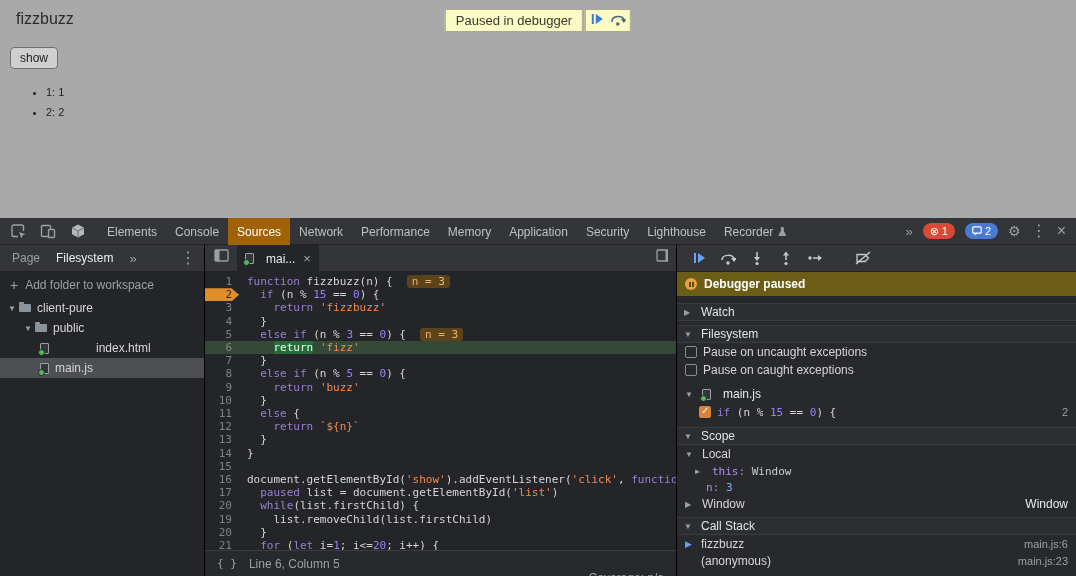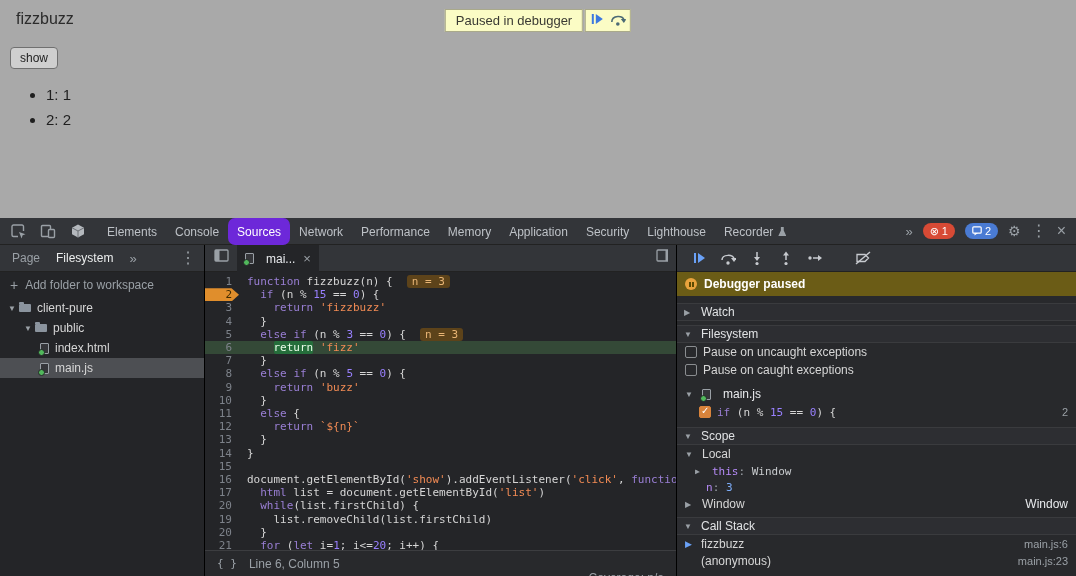--- a/index.html
+++ b/index.html
@@ -5,37 +5,37 @@
   * { box-sizing: border-box; margin: 0; padding: 0; }
   body { background:#555; font-family:"Liberation Sans", sans-serif; }
   .stage { width:1076px; height:576px; position:relative; overflow:hidden; background:#a9a9a9; margin:0 auto; }
 
   
   .webpage { height:218px; position:relative; }
   .page-title { position:absolute; left:16px; top:10px; font-size:16px; color:#2b2b2b; }
   .show-btn { position:absolute; left:10px; top:47px; font-size:12px; color:#222;
     background:#cfcfcf; border:1px solid #707070; border-radius:4px; padding:3px 9px; }
   .result-list { position:absolute; left:18px; top:86px; padding-left:28px; list-style:disc; color:#1f1f1f; }
-  .result-list li { font-size:15px; margin-bottom:8px; }
+  .result-list li { font-size:11px; margin-bottom:8px; }
   .paused-banner { position:absolute; top:9px; left:50%; transform:translateX(-50%);
     display:flex; gap:2px; align-items:stretch; font-size:13px; }
   .pb-label { background:#fbfcc5; border:1px solid #a9a98a; padding:3px 10px; color:#3a3a33; white-space:nowrap; }
   .pb-buttons { background:#fbfcc5; border:1px solid #a9a98a; display:flex; align-items:center; padding:0 4px; gap:6px; }
   .pb-btn { background:none; border:none; display:flex; align-items:center; cursor:pointer; padding:0; }
 
   
   .devtools { position:absolute; top:218px; left:0; width:1076px; height:358px;
     background:#28292c; display:flex; flex-direction:column; color:#d6d6d6; }
 
   .main-tabbar { height:27px; flex:none; background:#333539; display:flex; 
     font-size:12px; color:#bdc1c6; border-bottom:1px solid #222; }
   .mt-icons { display:flex; align-items:center; gap:10px; padding:0 10px 0 8px; }
   .icon-btn { display:flex; align-items:center; justify-content:center; width:20px; height:20px; }
   .dt-tab { padding:0 9px; height:27px; display:flex; align-items:center; cursor:default; white-space:nowrap; }
-  .dt-tab.sel { background:#6d28d9; color:#ffffff;border-radius:7px; }
+  .dt-tab.sel { background:#a16207; color:#ffffff; }
   .flask-ico { width:8px; height:9px; display:inline-block; margin-left:5px;
     clip-path:polygon(32% 0,68% 0,68% 38%,100% 100%,0 100%,32% 38%); background:#9aa0a6; }
   .mt-right { margin-left:auto; display:flex; align-items:center; gap:10px; padding-right:10px; }
   .more-chev { color:#9aa0a6; font-size:13px; }
   .badge { height:16px; border-radius:9px; display:flex; align-items:center; gap:3px; padding:0 7px; color:#fff; font-size:11px; }
   .badge.err { background:#d74a35; }
   .badge.iss { background:#4a7bd3; }
   .glyph { color:#9aa0a6; font-size:14px; line-height:1; }
   .glyph.big { font-size:16px; }
 
@@ -215,21 +215,21 @@
             <div class="tree-row" style="padding-left: 8px;">
               <span class="twisty">▼</span>
               <span class="folder-ico"></span>
               <span>client-pure</span>
             </div>
             <div class="tree-row" style="padding-left: 24px;">
               <span class="twisty">▼</span>
               <span class="folder-ico"></span>
               <span>public</span>
             </div>
-            <div class="tree-row" style="padding-left: 40px;">
+            <div class="tree-row" style="padding-left: 40px; gap: 41px;">
               <span class="file-ico"></span>
               <span>index.html</span>
             </div>
             <div class="tree-row sel" style="padding-left: 40px;">
               <span class="file-ico"></span>
               <span>main.js</span>
             </div>
           </div>
       </div>
 
@@ -314,21 +314,21 @@
             <div class="cl">
               <span class="ln">15</span>
               <span class="lc"></span>
             </div>
             <div class="cl">
               <span class="ln">16</span>
               <span class="lc"><span class="tk-d">document.getElementById(</span><span class="tk-str">'show'</span><span class="tk-d">).addEventListener(</span><span class="tk-str">'click'</span><span class="tk-d">, </span><span class="tk-kw">function</span><span class="tk-d">() {</span></span>
             </div>
             <div class="cl">
               <span class="ln">17</span>
-              <span class="lc"><span class="tk-d">  </span><span class="tk-kw">html</span><span class="tk-d"> list = document.getElementById(</span><span class="tk-str">'list'</span><span class="tk-d">)</span></span>
+              <span class="lc"><span class="tk-d">  </span><span class="tk-kw">paused</span><span class="tk-d"> list = document.getElementById(</span><span class="tk-str">'list'</span><span class="tk-d">)</span></span>
             </div>
             <div class="cl">
               <span class="ln">20</span>
               <span class="lc"><span class="tk-d">  </span><span class="tk-kw">while</span><span class="tk-d">(list.firstChild) {</span></span>
             </div>
             <div class="cl">
               <span class="ln">19</span>
               <span class="lc"><span class="tk-d">    list.removeChild(list.firstChild)</span></span>
             </div>
             <div class="cl">

